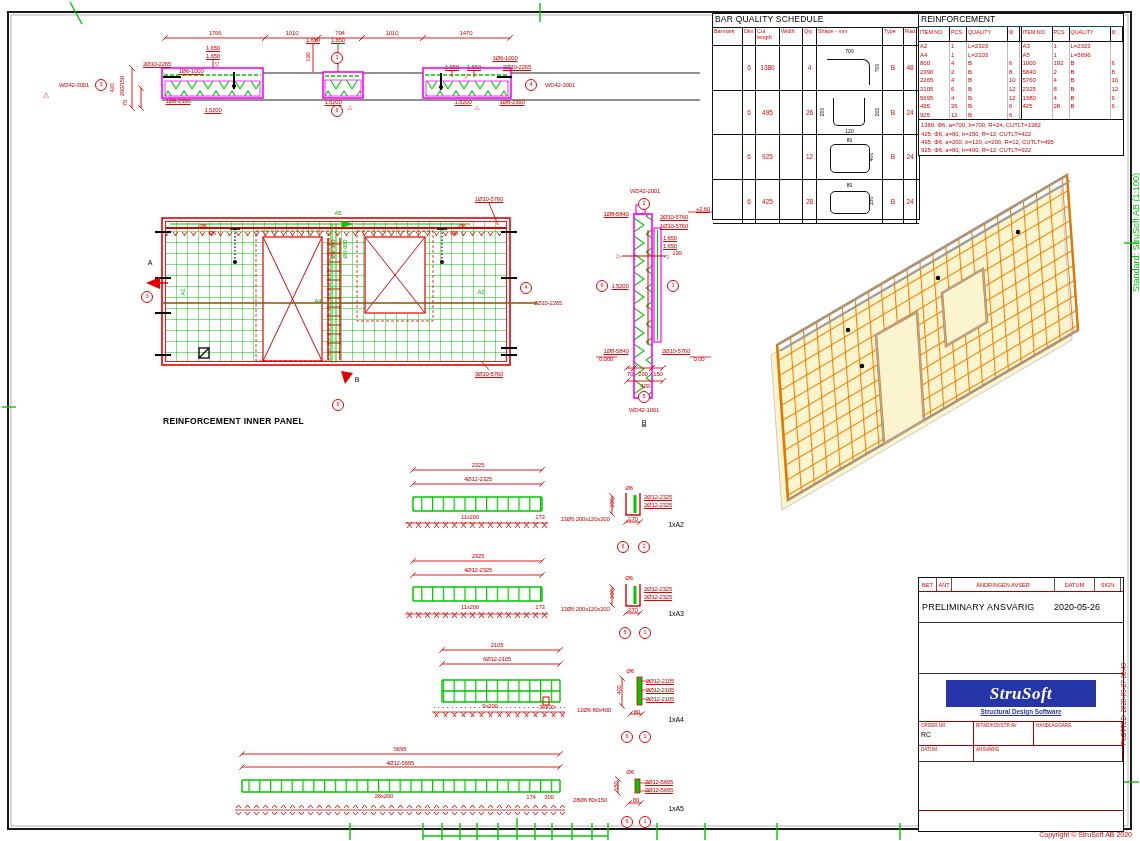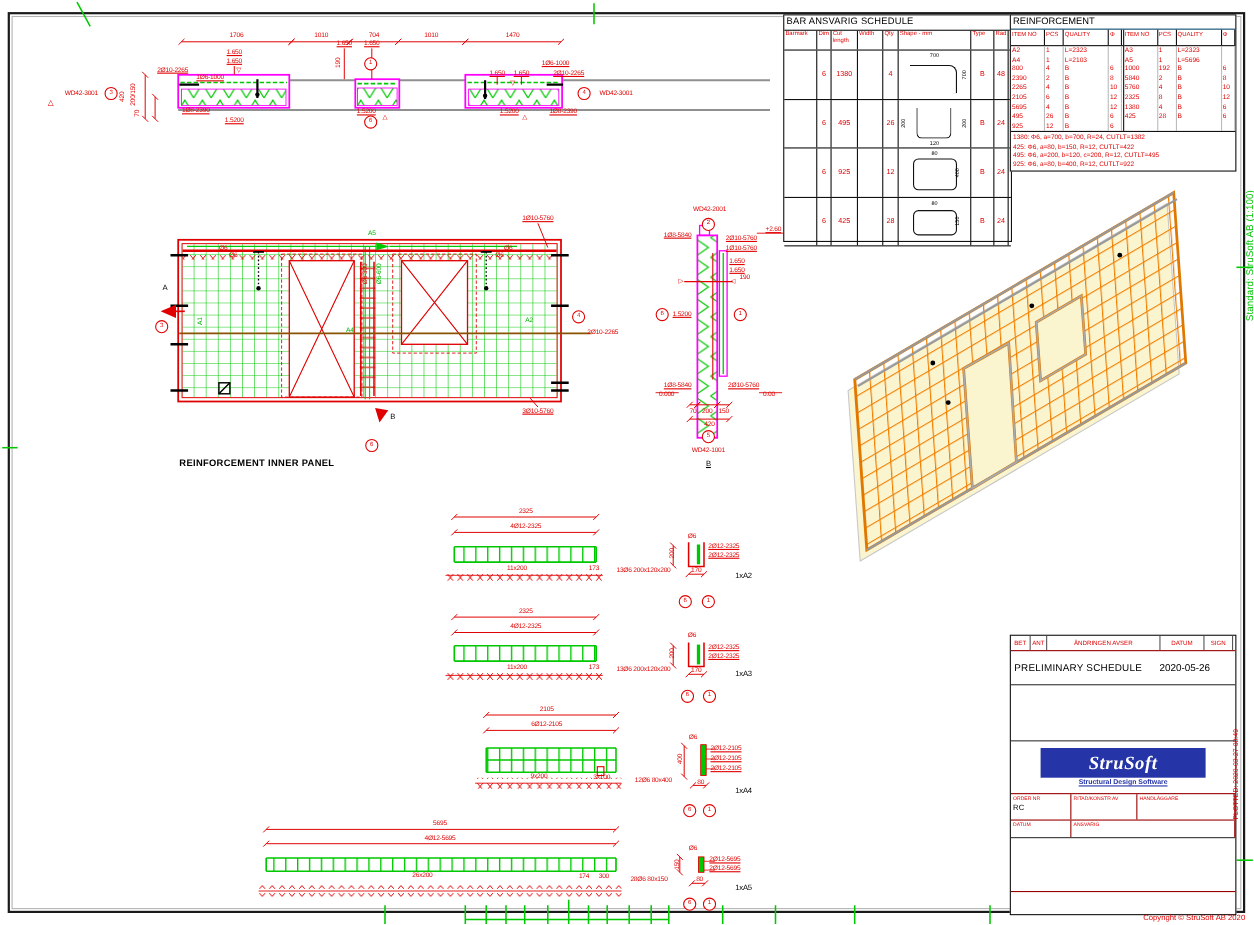--- a/index.html
+++ b/index.html
@@ -260,21 +260,21 @@
     <line x1="618" y1="779" x2="618" y2="793"></line>
       <line x1="629" y1="803" x2="641" y2="803"></line>
     <line x1="627" y1="368" x2="634" y2="368"></line>
       <line x1="634" y1="368" x2="652" y2="368"></line>
     <line x1="652" y1="368" x2="663" y2="368"></line>
       <line x1="627" y1="381" x2="663" y2="381"></line>
   </g>
 </svg>
 
 <div class="bbs">
-  <div class="ttl">BAR ANSVARIG SCHEDULE</div>
+  <div class="ttl">BAR QUALITY SCHEDULE</div>
   <div class="hdr">
     <span>Barmark</span>
     <span>Dim</span>
     <span>Cut length</span>
     <span>Width</span>
     <span>Qty</span>
     <span>Shape - mm</span>
     <span>Type</span>
     <span>Rad.</span>
   </div>
@@ -481,21 +481,21 @@
 
 <div class="tblock">
   <div class="revhdr">
     <span>BET</span>
     <span>ANT</span>
     <span>ÄNDRINGEN AVSER</span>
     <span>DATUM</span>
     <span>SIGN</span>
   </div>
   <div class="revrow">
-    <span class="desc">PRELIMINARY SCHEDULE</span>
+    <span class="desc">PRELIMINARY ANSVARIG</span>
     <span class="date">2020-05-26</span>
   </div>
   <div class="tspacer"></div>
   <div class="logo">
     <div class="logobox">StruSoft</div>
     <div class="tagline">Structural Design Software</div>
   </div>
   <div class="frow1">
     <div>
       <span class="flab">ORDER NR</span>

